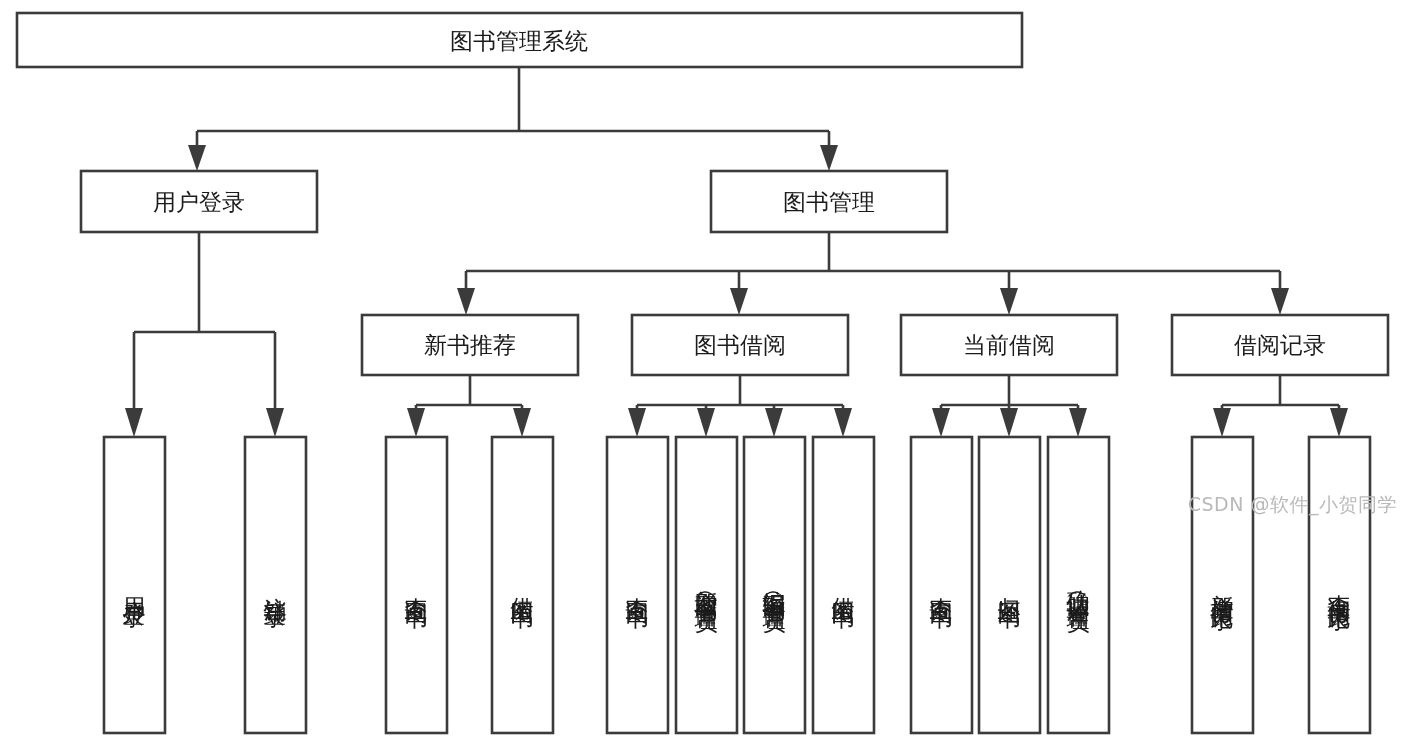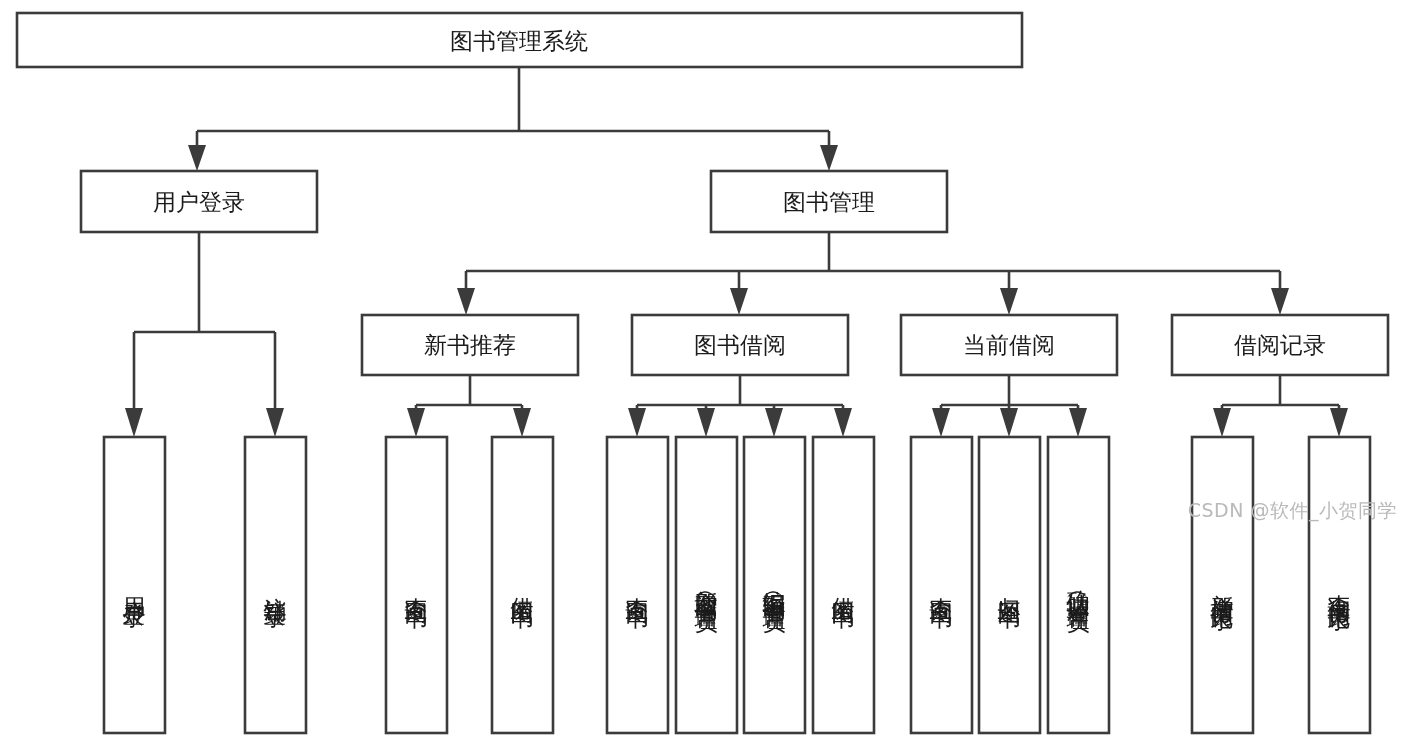--- a/index.html
+++ b/index.html
@@ -63,21 +63,21 @@
     font-family: "DejaVu Sans", "Liberation Sans", sans-serif;
     font-size: 23px;
     line-height: 1.22;
     letter-spacing: 3px;
     color: #1b1b1b;
     white-space: nowrap;
   }
   .watermark {
     position: absolute;
     right: 8px;
-    bottom: 6px;
+    bottom: 12px;
     font-family: "DejaVu Sans", "Liberation Sans", sans-serif;
     font-size: 19px;
     color: #b9b9b9;
     white-space: nowrap;
     letter-spacing: 0.5px;
   }
 </style>
 </head>
 <body>
 

